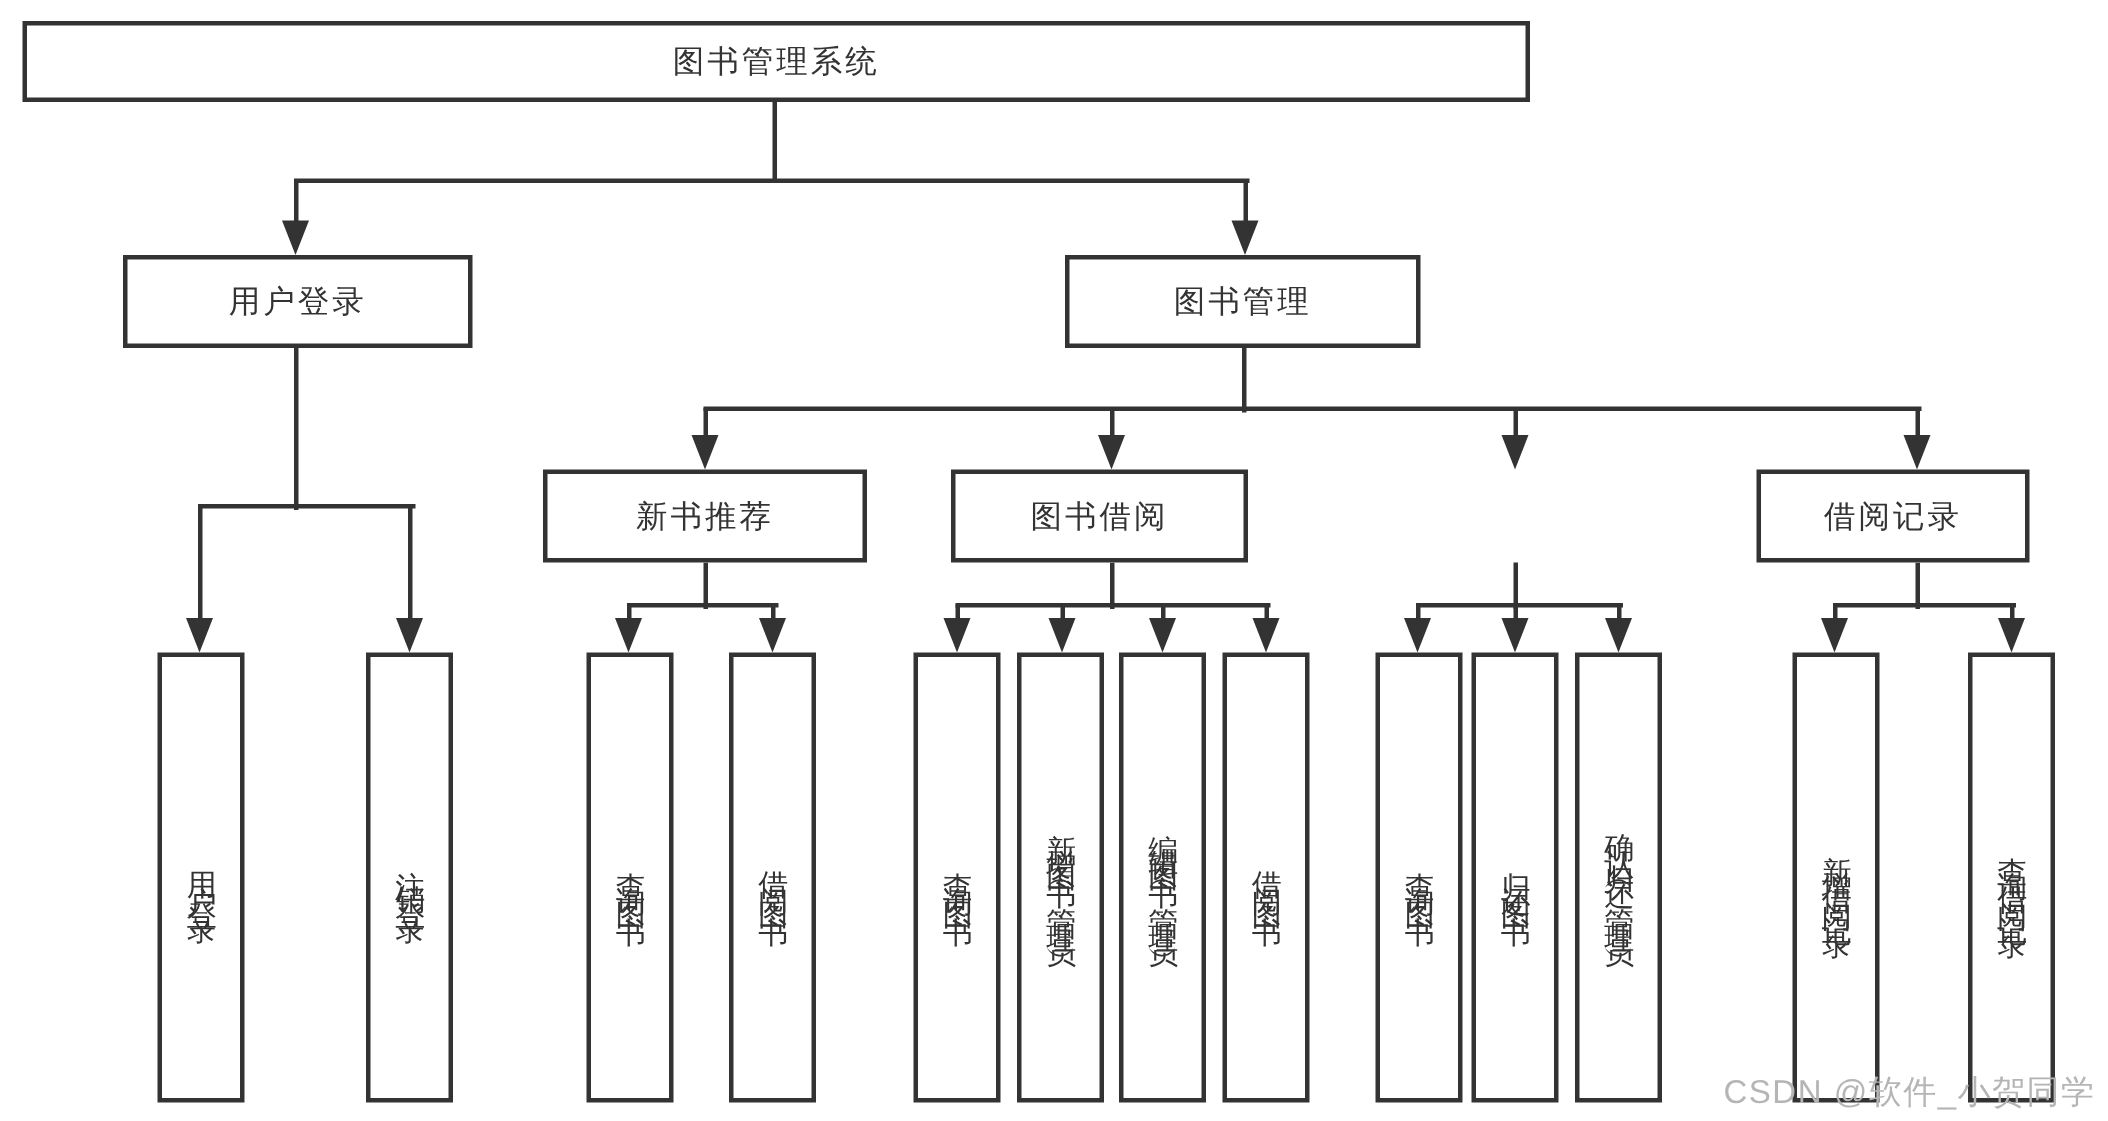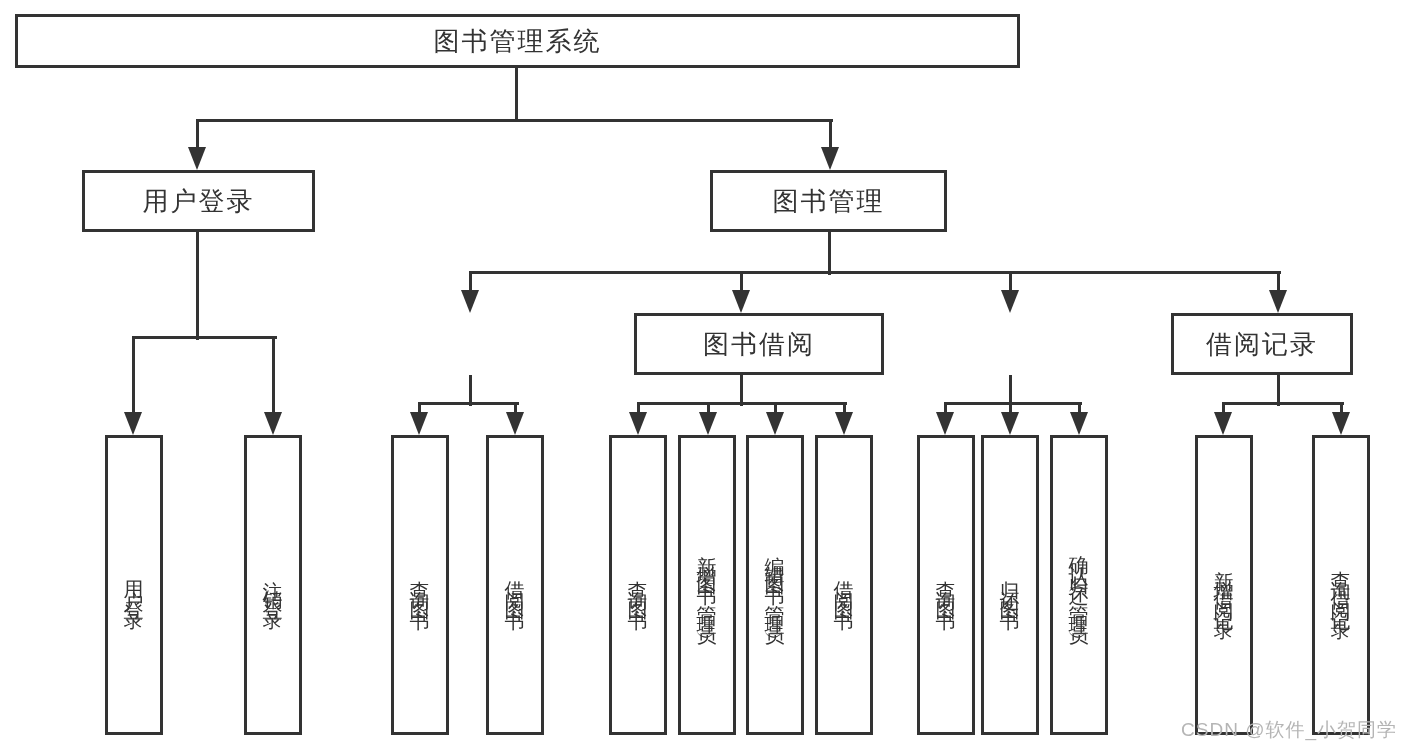--- a/index.html
+++ b/index.html
@@ -22,21 +22,21 @@
     overflow: hidden;
   }
   .node {
     position: absolute;
     border: 3px solid var(--node-border);
     background: var(--background);
     display: flex;
     align-items: center;
     justify-content: center;
     color: var(--text);
-    font-size: 26px;
+    font-size: 21px;
     letter-spacing: 2px;
     z-index: 2;
   }
   .leaf {
     position: absolute;
     width: 58px;
     height: 300px;
     top: 435px;
     border: 3px solid var(--node-border);
     background: var(--background);
@@ -65,21 +65,21 @@
     height: 0;
     border-left: 9px solid transparent;
     border-right: 9px solid transparent;
     border-top: 23px solid var(--line);
     z-index: 1;
   }
   #watermark {
     position: absolute;
     right: 8px;
     bottom: 4px;
-    font-size: 19px;
+    font-size: 22px;
     color: var(--watermark);
     letter-spacing: 1px;
     z-index: 3;
   }
 </style>
 </head>
 <body>
 
 <div id="canvas">
 
@@ -136,21 +136,22 @@
       <div class="arrow-head" style="left: 1214px; top: 412px;"></div>
       <div class="vline" style="left: 1339.5px; top: 403px; width: 3px; height: 12px;"></div>
       <div class="arrow-head" style="left: 1332px; top: 412px;"></div>
     </div>
 
   <div class="node" style="left:15px; top:14px; width:1005px; height:54px;">图书管理系统</div>
 
   <div class="node" style="left:82px; top:170px; width:233px; height:62px;">用户登录</div>
   <div class="node" style="left:710px; top:170px; width:237px; height:62px;">图书管理</div>
 
-  <div class="node" style="left:634px; top:313px; width:250px; height:62px;">图书借阅</div>
+  <div class="node" style="left:362px; top:313px; width:216px; height:62px;">新书推荐</div>
+  <div class="node" style="left:634px; top:313px; width:198px; height:62px;">图书借阅</div>
   <div class="node" style="left:1171px; top:313px; width:182px; height:62px;">借阅记录</div>
 
   <div class="leaf" style="left:105px;">
     <span class="vtext">用户登录</span>
   </div>
   <div class="leaf" style="left:244px;">
     <span class="vtext">注销登录</span>
   </div>
 
   <div class="leaf" style="left:391px;">

